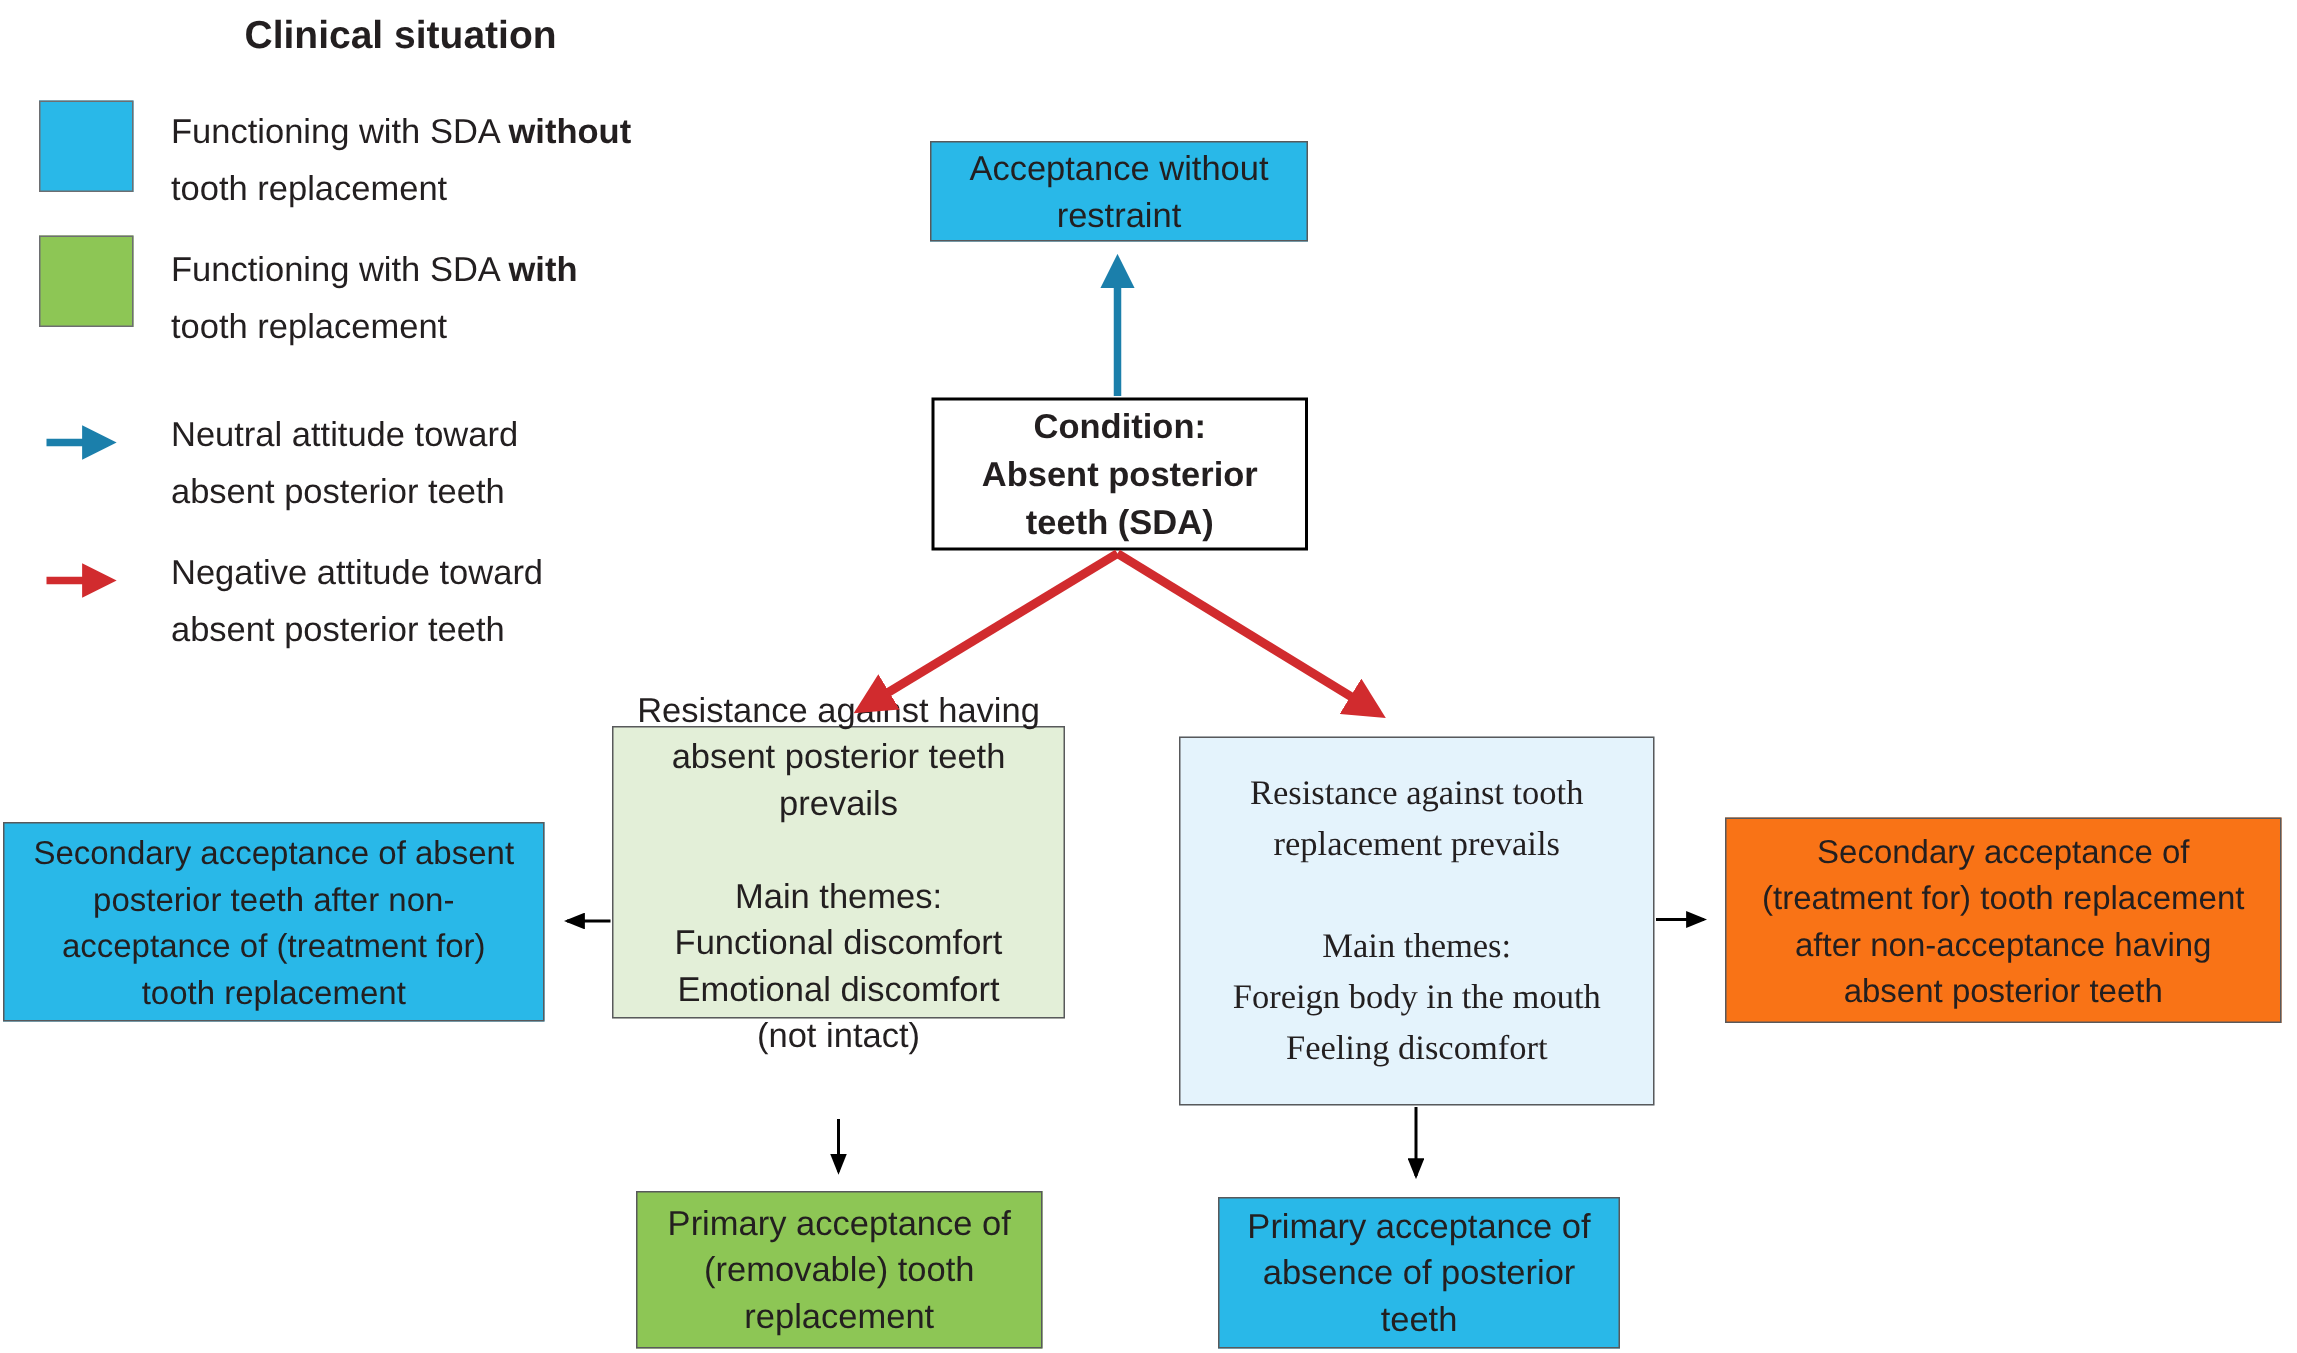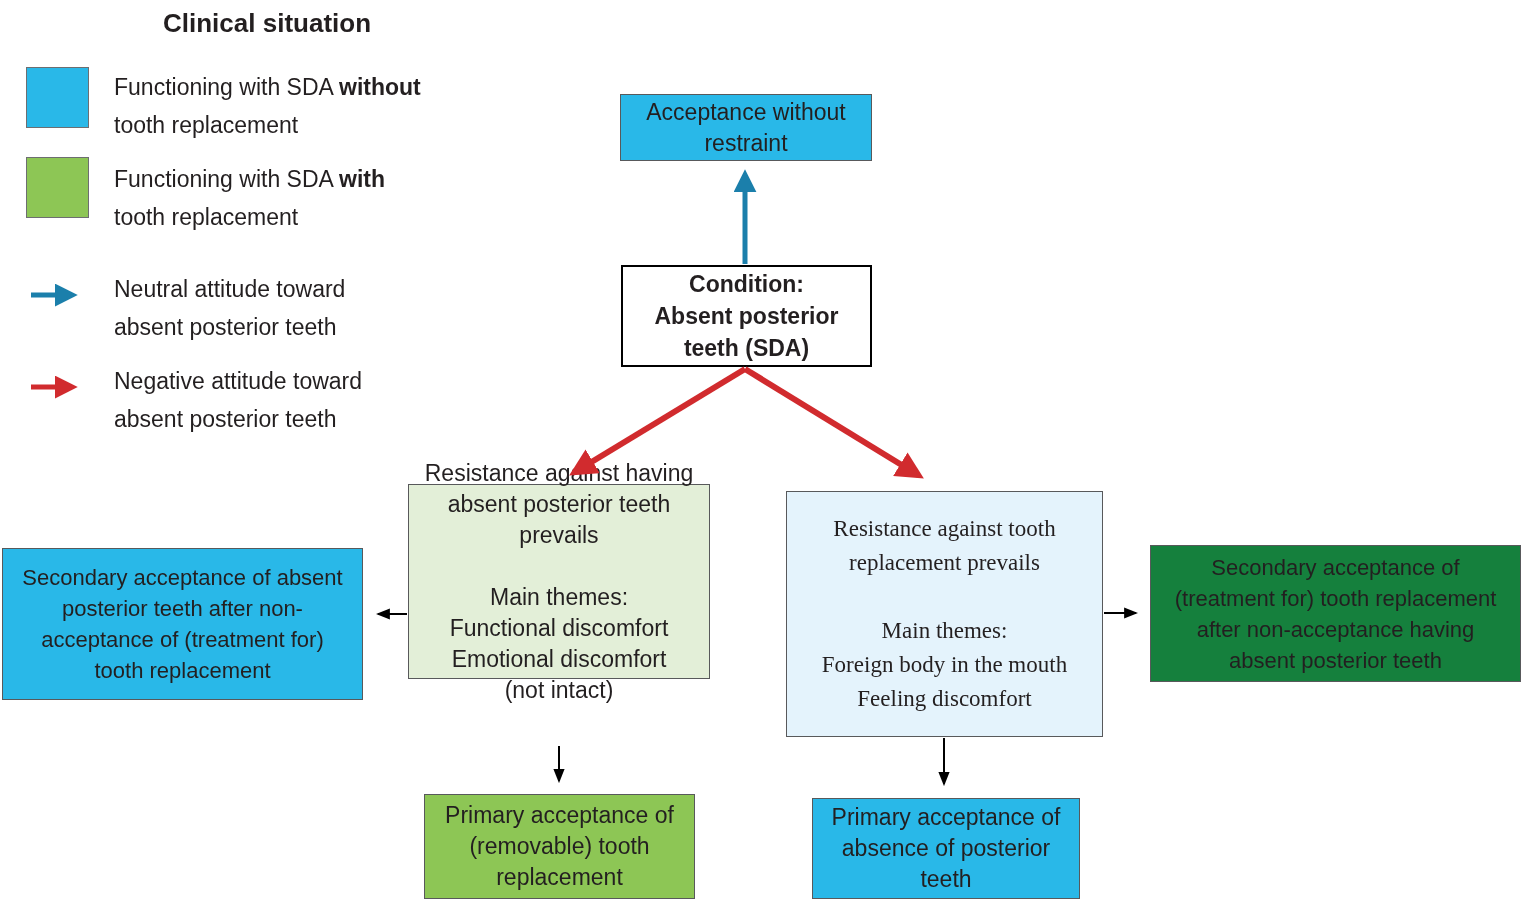--- a/index.html
+++ b/index.html
@@ -17,21 +17,21 @@
   .legend-title { position:absolute; left:115px; top:8px; font-size:26px; font-weight:bold;margin-left:48px; }
   .swatch { position:absolute; width:63px; height:61px; border:1.5px solid #6d6e71; box-sizing:border-box; }
   .legend-text { position:absolute; left:114px; font-size:23px; line-height:38px; }
   
   .bordered { border:1.5px solid #58595b; }
   .box-acceptance       { left:620px; top:94px;  width:252px; height:67px;  font-size:23px; line-height:31px; }
   .box-condition        { left:621px; top:265px; width:251px; height:102px; font-size:23px; line-height:32px;
                           font-weight:bold; background:#ffffff; border:2.5px solid #000000; }
   .box-resist-absent    { left:408px; top:484px; width:302px; height:195px; font-size:23px; line-height:31px; }
   .box-resist-replace   { left:786px; top:491px; width:317px; height:246px; font-size:23px; line-height:34px;font-family:Liberation Serif, serif; }
-  .box-sec-absent       { left:2px;   top:548px; width:361px; height:152px; font-size:22px; line-height:31px; }
+  .box-sec-absent       { left:2px;   top:548px; width:361px; height:133px; font-size:22px; line-height:31px; }
   .box-sec-replace      { left:1150px;top:545px; width:371px; height:137px; font-size:22px; line-height:31px; }
   .box-prim-replace     { left:424px; top:794px; width:271px; height:105px; font-size:23px; line-height:31px; }
   .box-prim-absence     { left:812px; top:798px; width:268px; height:101px; font-size:23px; line-height:31px; }
   svg.overlay { position:absolute; left:0; top:0; pointer-events:none; }
 </style>
 </head>
 <body>
 
 <div class="canvas">
 
@@ -89,21 +89,21 @@
       <div class="ln">Feeling discomfort</div>
     </div>
 
   <div class="box bordered box-sec-absent" style="background-color: rgb(41, 184, 232);">
       <div class="ln">Secondary acceptance of absent</div>
       <div class="ln">posterior teeth after non-</div>
       <div class="ln">acceptance of (treatment for)</div>
       <div class="ln">tooth replacement</div>
     </div>
 
-  <div class="box bordered box-sec-replace" style="background-color: #15803d;">
+  <div class="box bordered box-sec-replace" style="background-color: #f97316;">
       <div class="ln">Secondary acceptance of</div>
       <div class="ln">(treatment for) tooth replacement</div>
       <div class="ln">after non-acceptance having</div>
       <div class="ln">absent posterior teeth</div>
     </div>
 
   <div class="box bordered box-prim-replace" style="background-color: rgb(141, 198, 85);">
       <div class="ln">Primary acceptance of</div>
       <div class="ln">(removable) tooth</div>
       <div class="ln">replacement</div>

